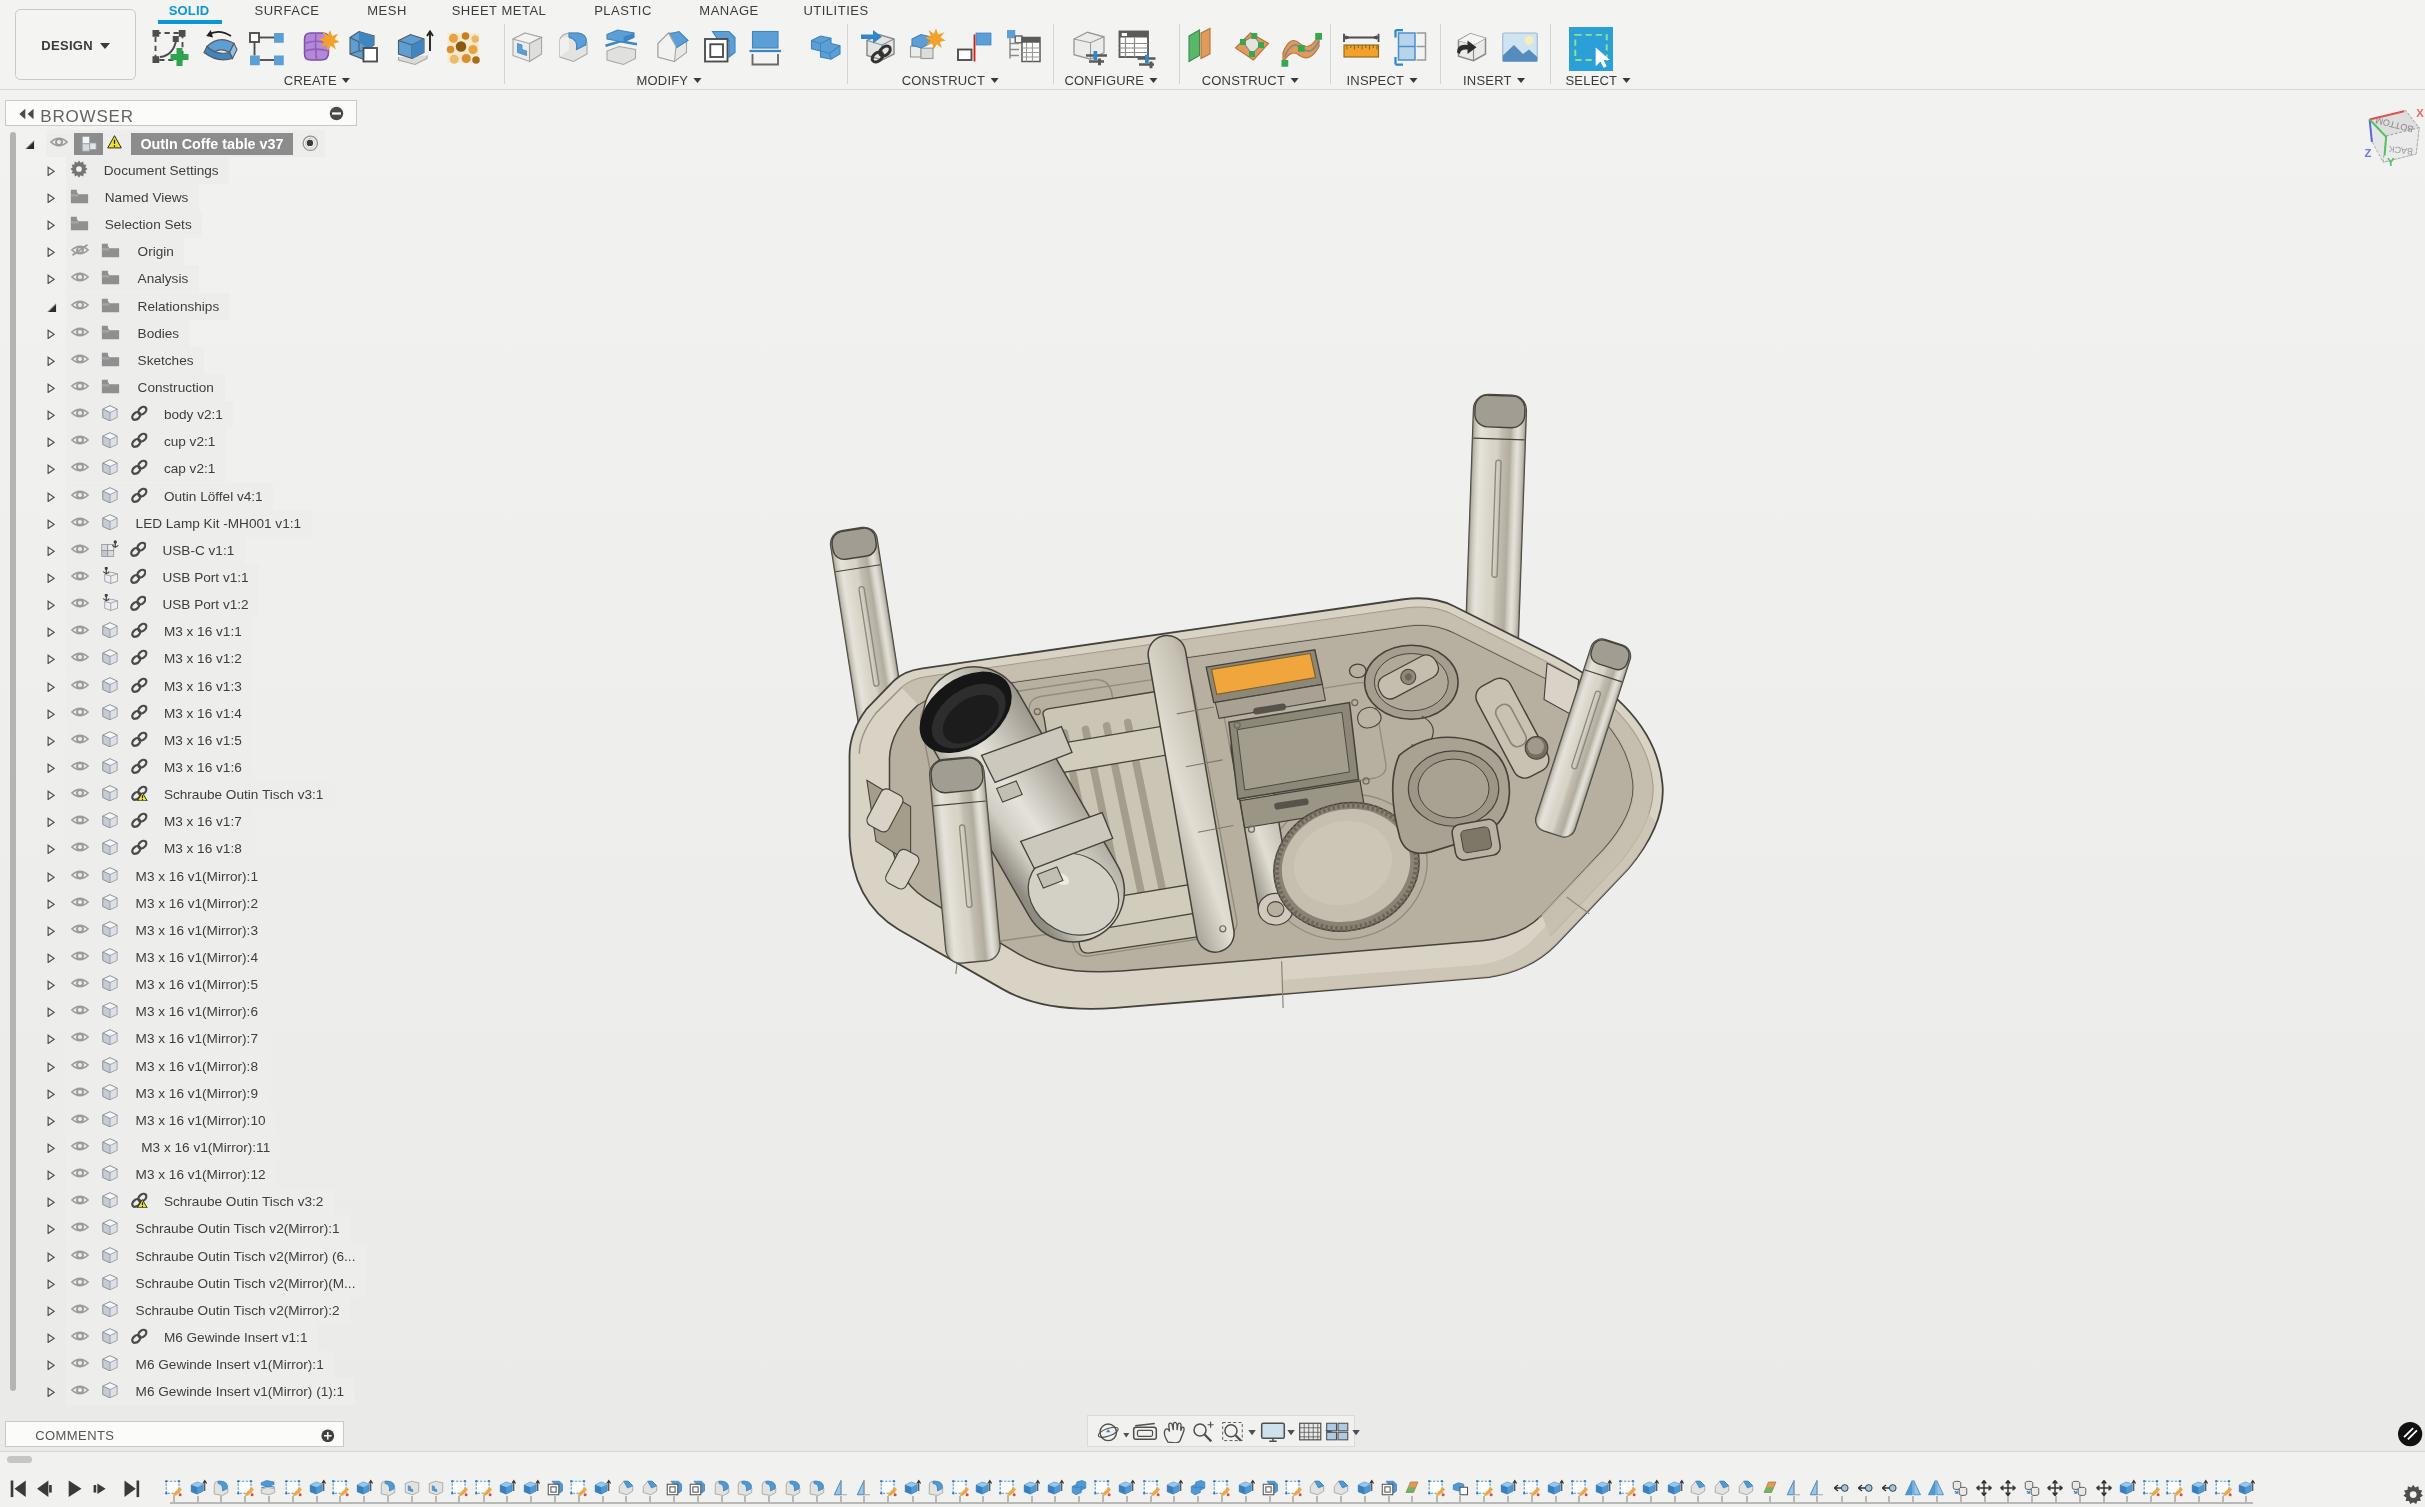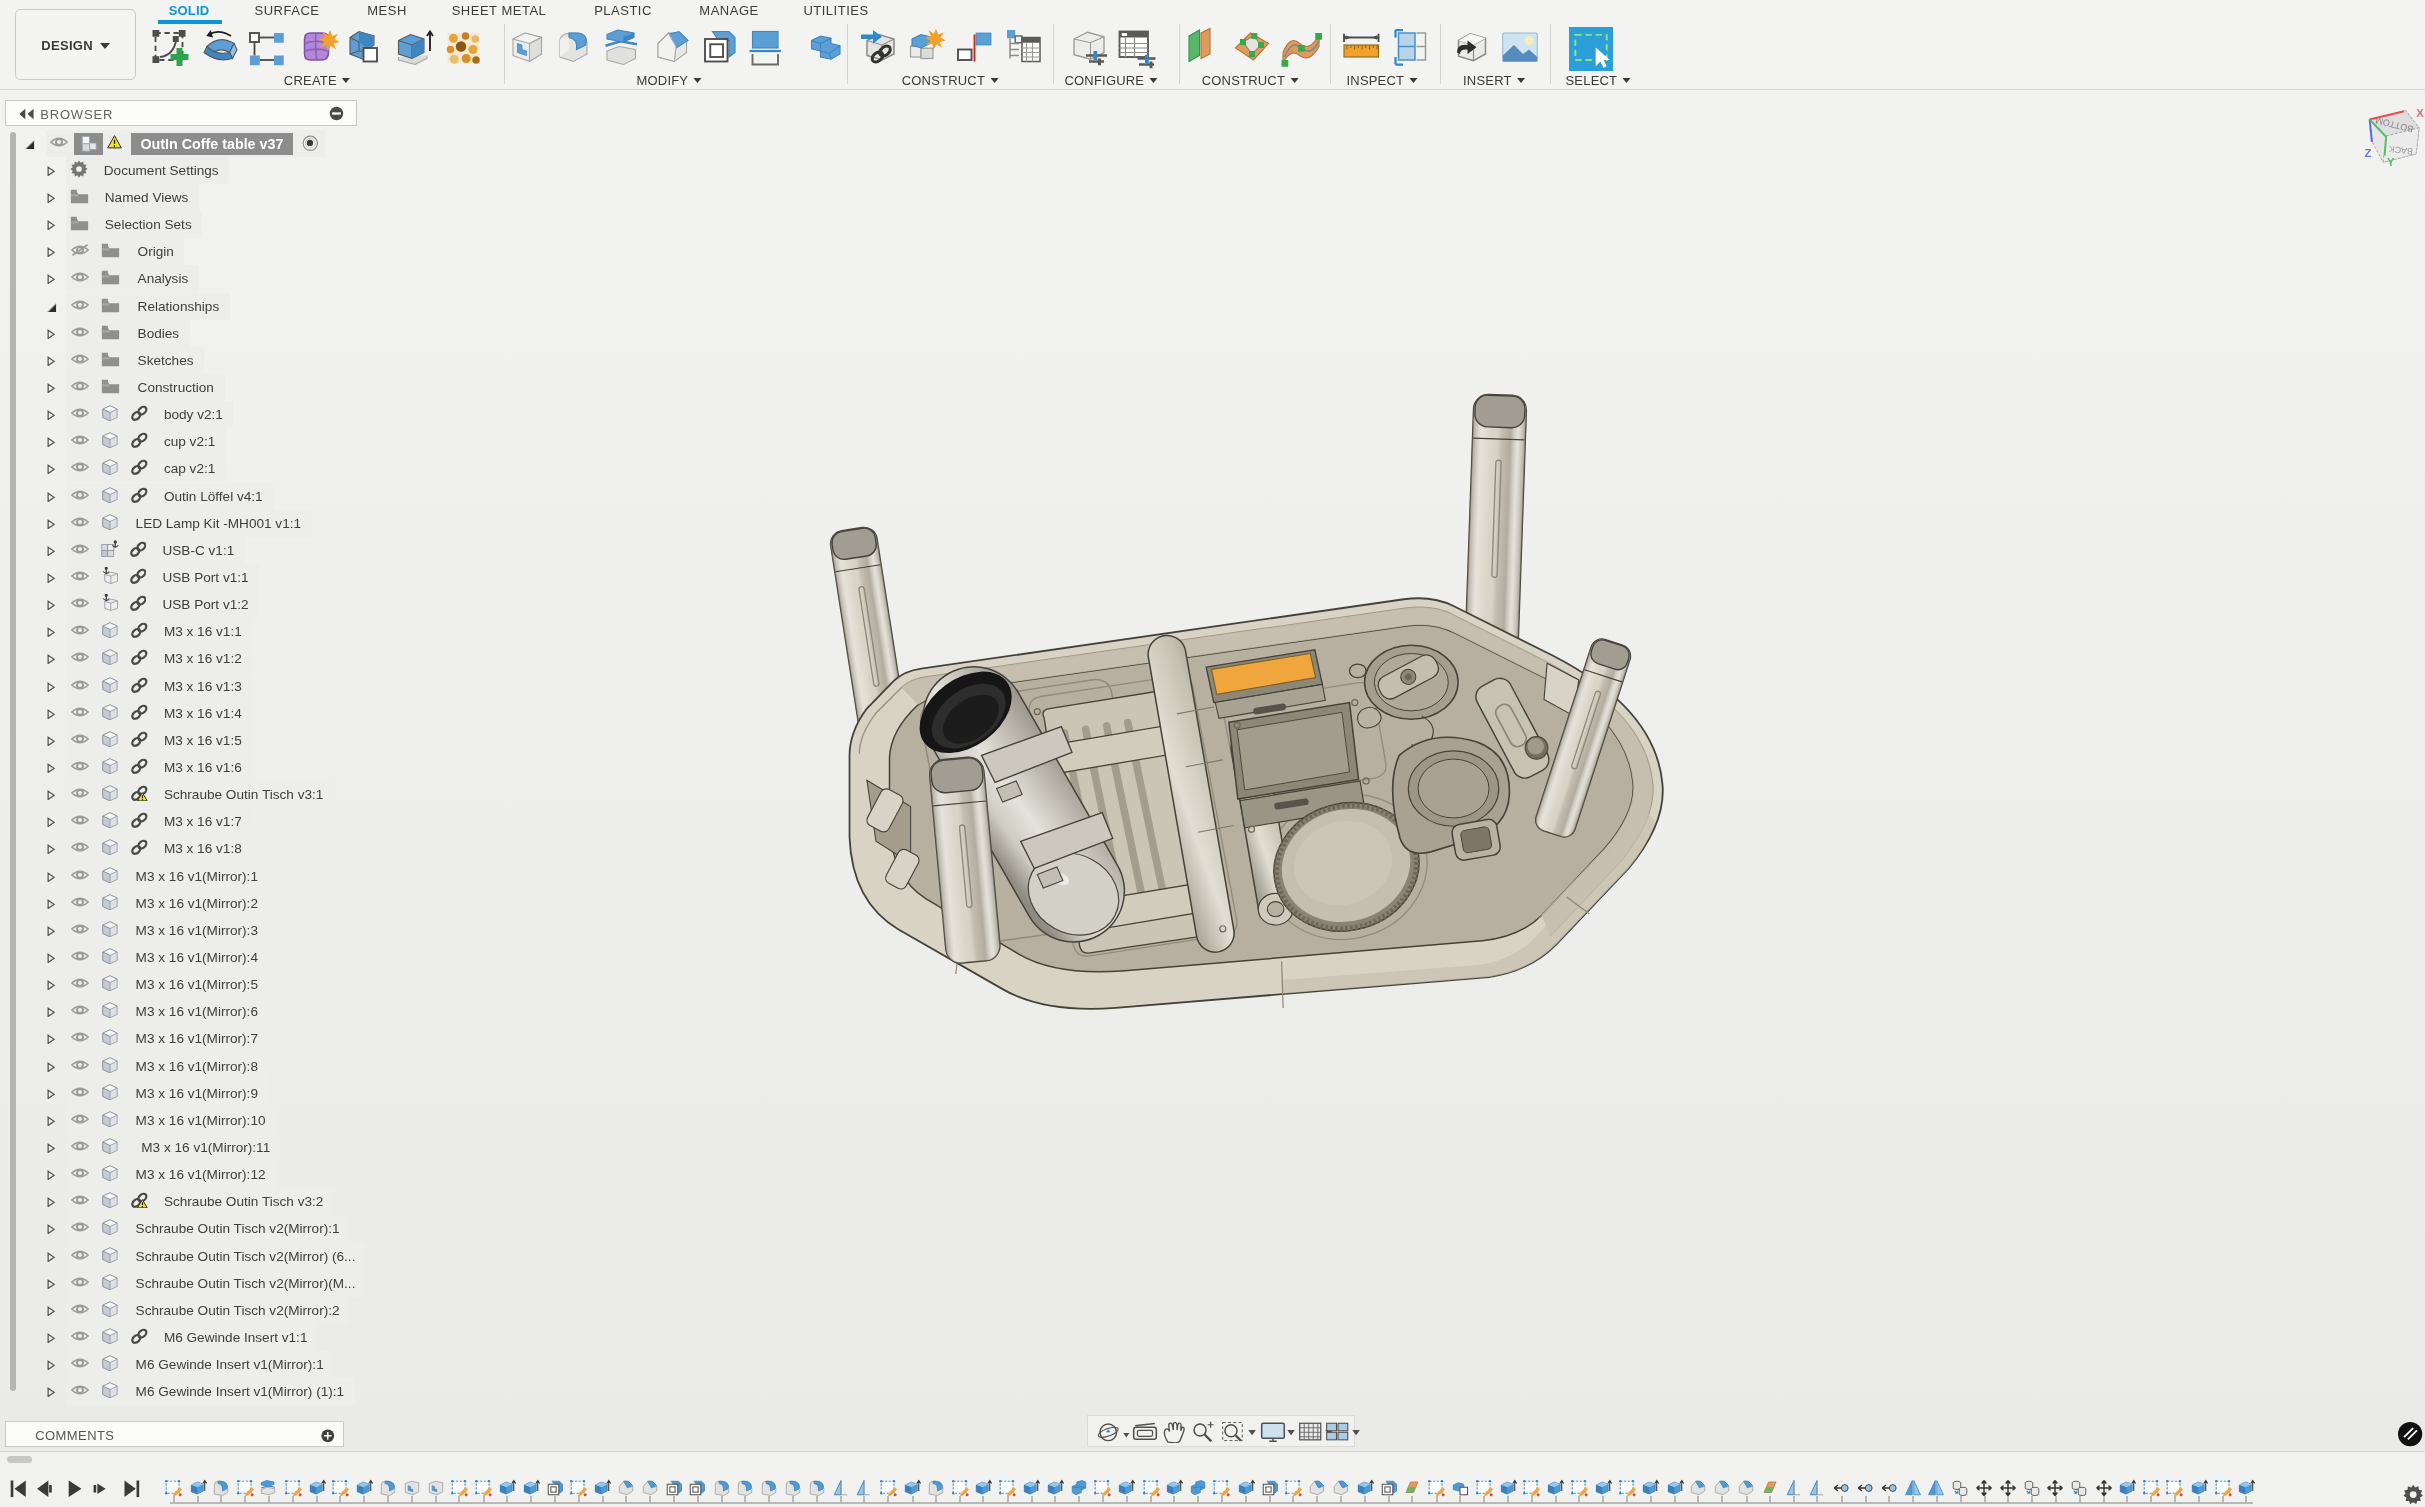--- a/index.html
+++ b/index.html
@@ -20,21 +20,21 @@
 .vdiv { position:absolute; top:24px; width:0.8px; height:60px; background:#d4d4d2; }
 #designbtn { position:absolute; left:15px; top:9px; width:121px; height:71px;
   background:#f4f4f3; border:1.5px solid #c9c9c7; border-radius:5.3px; text-align:center; }
 #designbtn span { font-size:13px; font-weight:bold; color:#3a3a3a; letter-spacing:0.3px; line-height:71px;}
 #designbtn b { display:inline-block; margin-left:6.8px; margin-bottom:1.5px;
   border-left:5.3px solid transparent; border-right:5.3px solid transparent; border-top:6px solid #3a3a3a; }
 .ticon { position:absolute; top:27px; transform:translateX(-50%); }
 
 #bheader { position:absolute; left:5.3px; top:100px; width:352px; height:26px;
   background:#fbfbfa; border:0.8px solid #c9c9c7; }
-#bheader .t { position:absolute; left:34px; top:6px; font-size:13px; color:#636363; letter-spacing:0.8px;}
+#bheader .t { position:absolute; left:34px; top:6px; font-size:17px; color:#636363; letter-spacing:0.8px;}
 .trow { position:absolute; left:0; height:27px; display:flex; align-items:center; }
 .thl { display:inline-flex; align-items:center; background:#ededeb; height:27px; }
 .tlabel { font-size:13.6px; color:#3e3e3e; white-space:nowrap; }
 
 #comments { position:absolute; left:5.3px; top:1421px; width:339px; height:26px;
   background:#fbfbfa; border:0.8px solid #c9c9c7; }
 #comments .t { position:absolute; left:29px; top:6px; font-size:13px; color:#555; letter-spacing:0.4px;}
 #timeline { position:absolute; left:0; top:1451px; width:2426px; height:56px;
   background:#f1f1ef; border-top:0.8px solid #d6d6d4; }
 #navbar { position:absolute; left:1087px; top:1415px; width:268px; height:32px;

